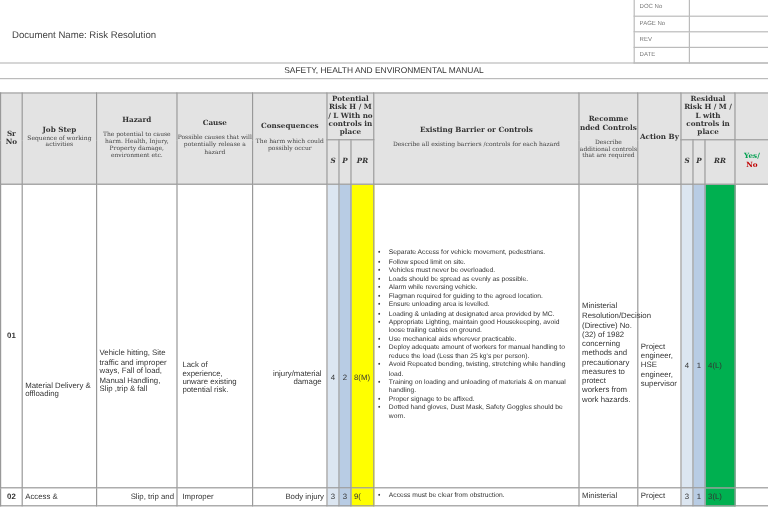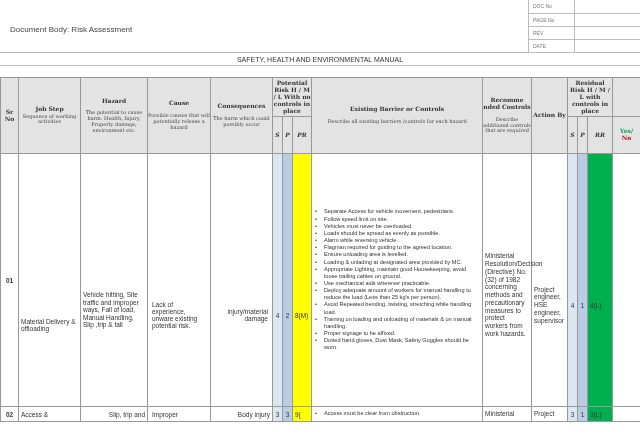--- a/index.html
+++ b/index.html
@@ -39,21 +39,21 @@
   td.rec { font-size: 5px; line-height: 1.2; }
   td.act { font-size: 5px; line-height: 1.2; vertical-align: middle; }
   td.controls { padding: 2px 4px 2px 2px; }
   ul.bul { list-style: none; font-size: 5.6px; line-height: 1.28; }
   ul.bul li { position: relative; padding-left: 10px; }
   ul.bul li::before { content: "\2022"; position: absolute; left: 1px; top: 0; }
 </style>
 </head>
 <body>
 
-<div class="docname">Document Body: Risk Assessment</div>
+<div class="docname">Document Name: Risk Resolution</div>
 
 <table class="docinfo">
   <tbody>
       <tr>
         <td>DOC No</td>
         <td class="v"></td>
       </tr>
   <tr>
         <td>PAGE No</td>
         <td class="v"></td>

